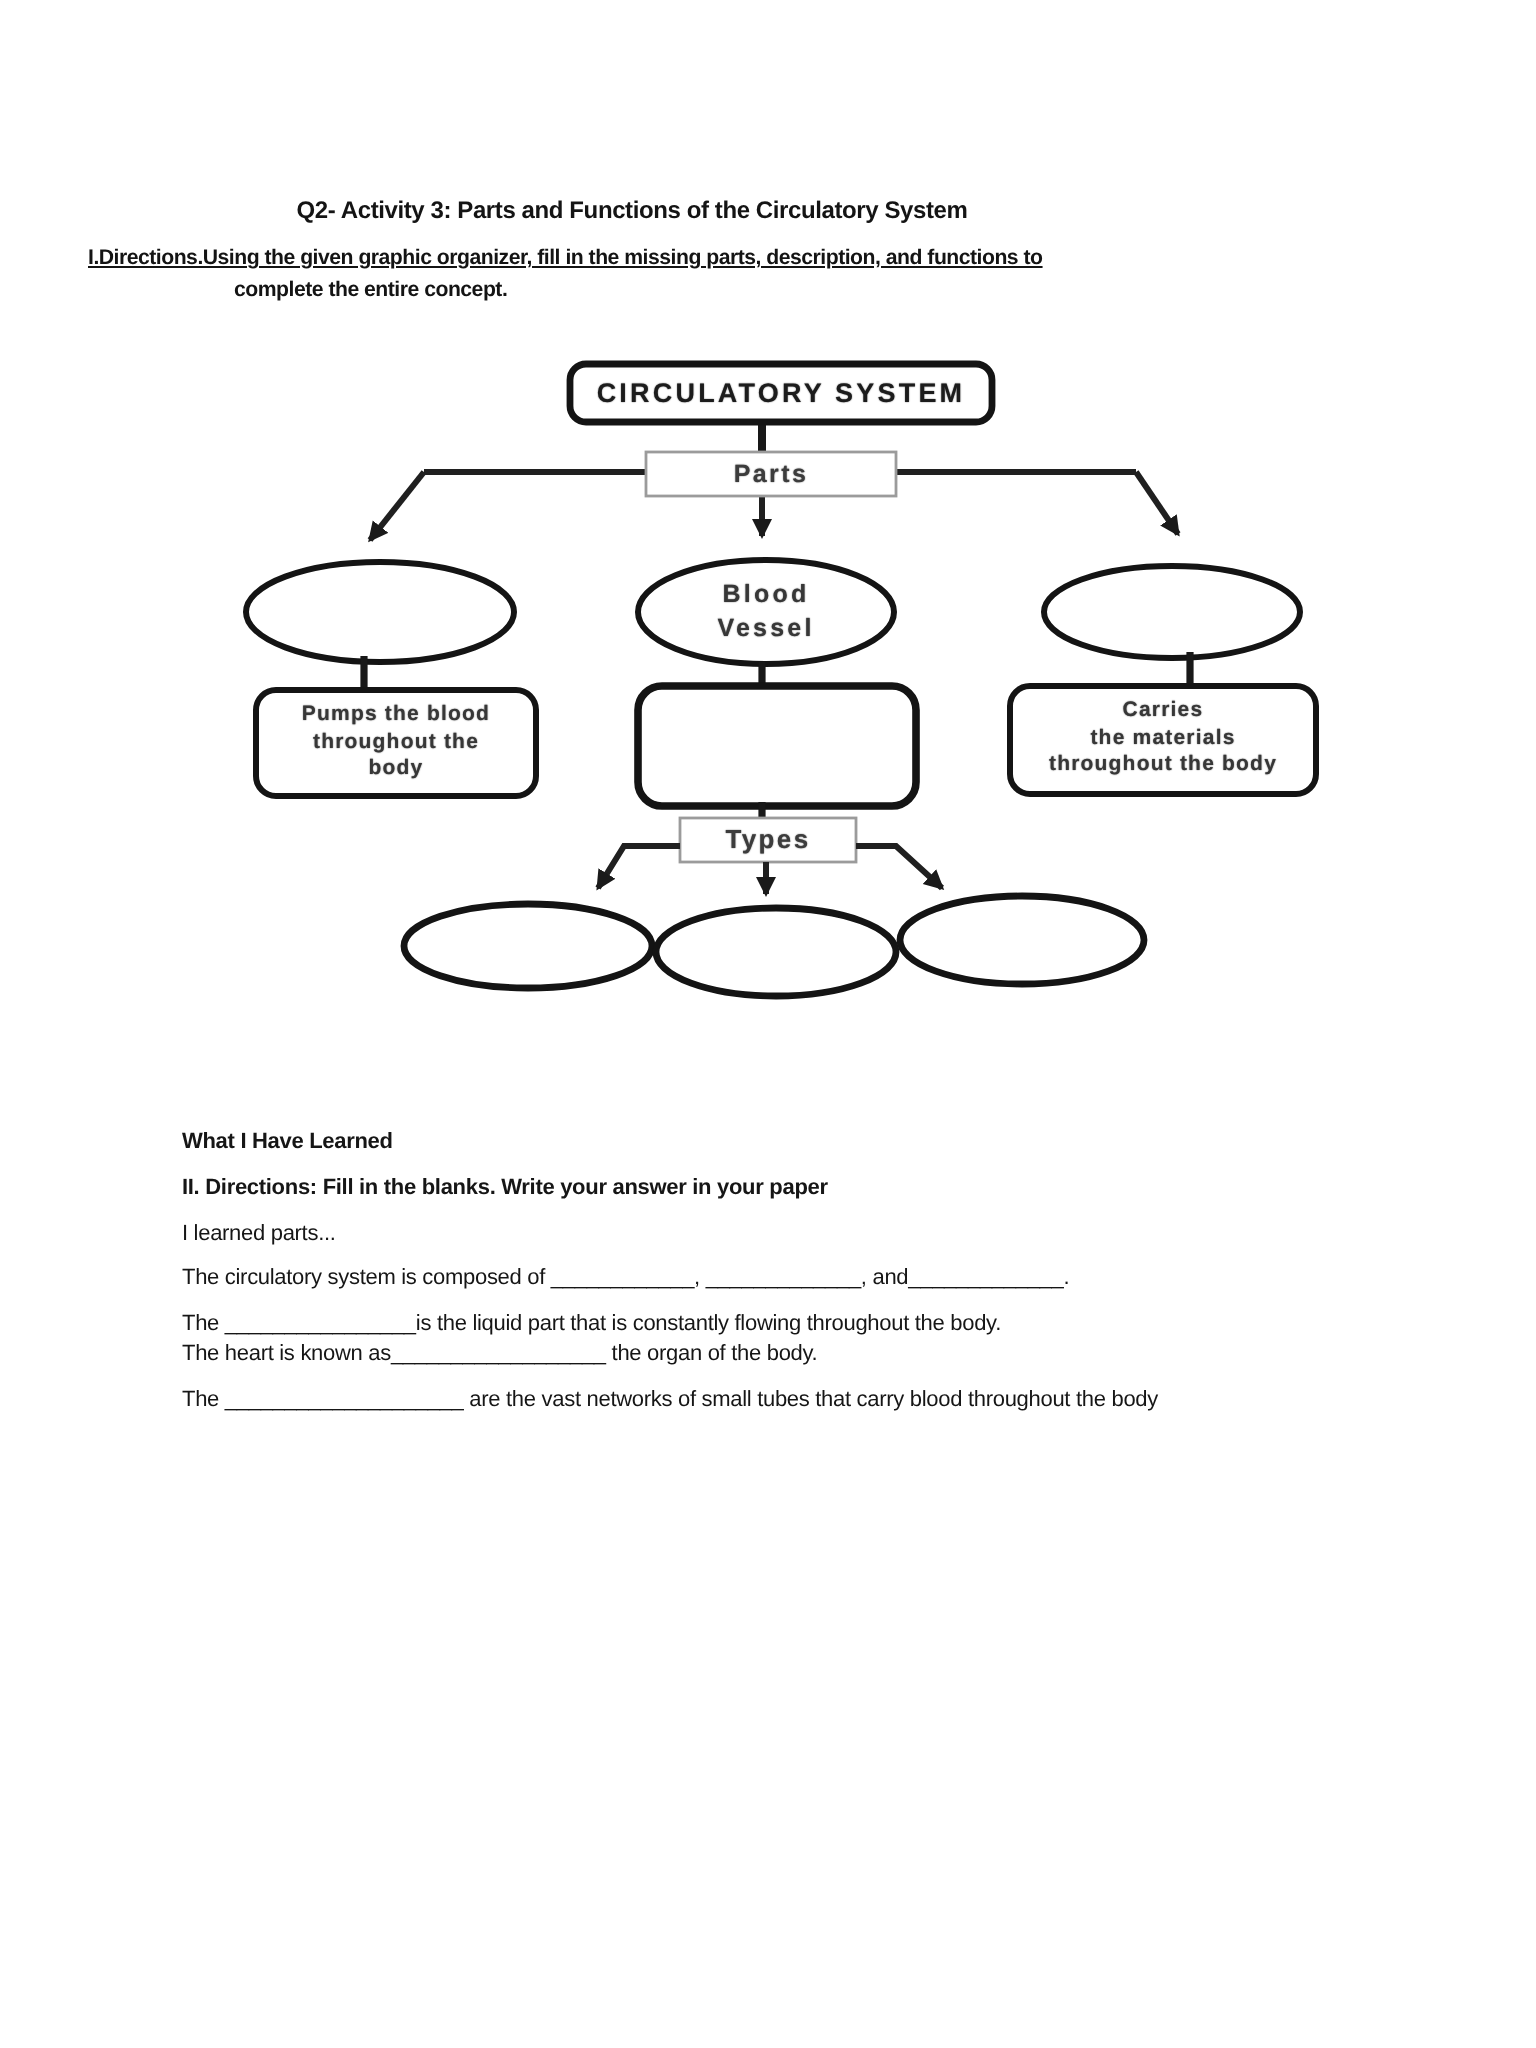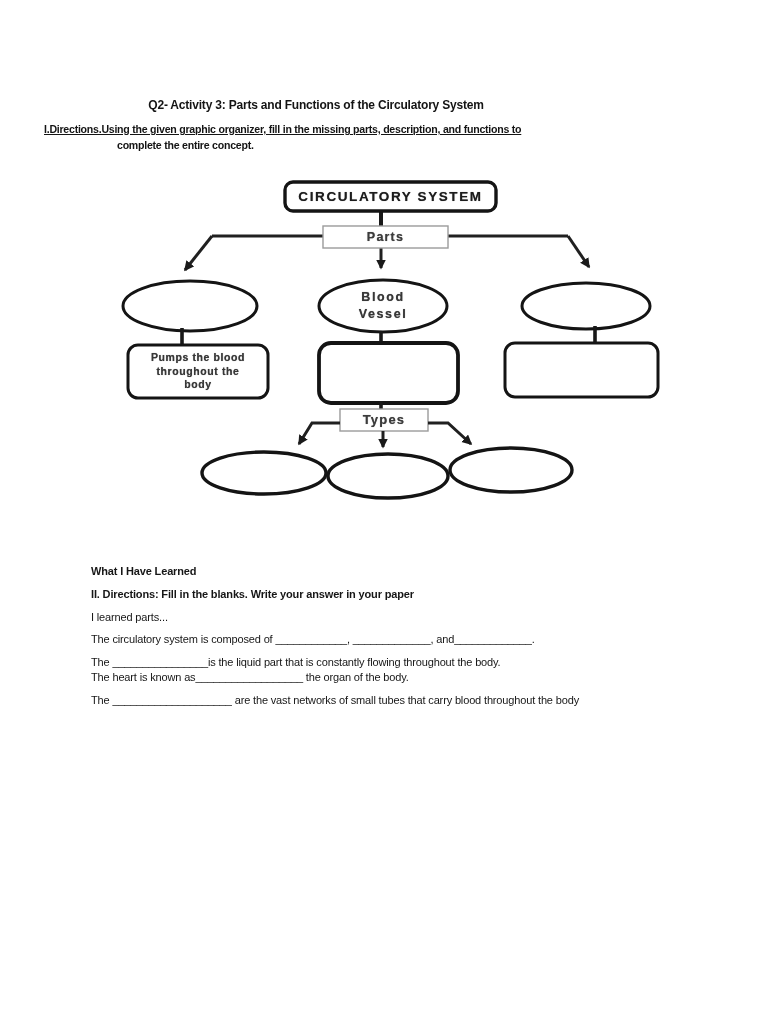--- a/index.html
+++ b/index.html
@@ -107,20 +107,23 @@
       <ellipse cx="401" cy="300" rx="61" ry="22" fill="#ffffff" stroke="#161616" stroke-width="3.4"></ellipse>
     </svg>
 
     <div class="dlabel lbl-root">CIRCULATORY SYSTEM</div>
     <div class="dlabel lbl-parts">Parts</div>
     <div class="dlabel lbl-vessel">Blood
 Vessel</div>
     <div class="dlabel lbl-leftfn">Pumps the blood
 throughout the
 body</div>
+    <div class="dlabel lbl-rightfn">Carries
+the materials
+throughout the body</div>
     <div class="dlabel lbl-types">Types</div>
   </div>
 
   <div class="tl tl0 b">What I Have Learned</div>
   <div class="tl tl1 b">II. Directions: Fill in the blanks. Write your answer in your paper</div>
   <div class="tl tl2">I learned parts...</div>
   <div class="tl tl3">The circulatory system is composed of ____________, _____________, and_____________.</div>
   <div class="tl tl5">The heart is known as__________________ the organ of the body.</div>
   <div class="tl tl4">The ________________is the liquid part that is constantly flowing throughout the  body.</div>
   <div class="tl tl6">The ____________________ are the vast networks of small tubes that carry blood throughout the body</div>

